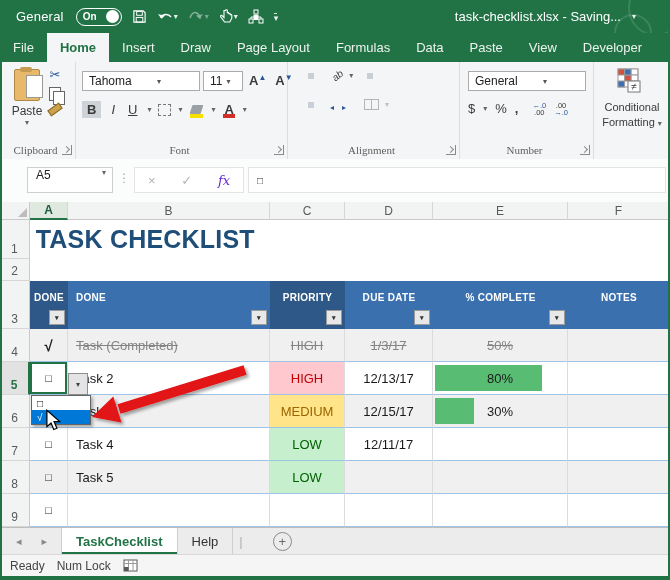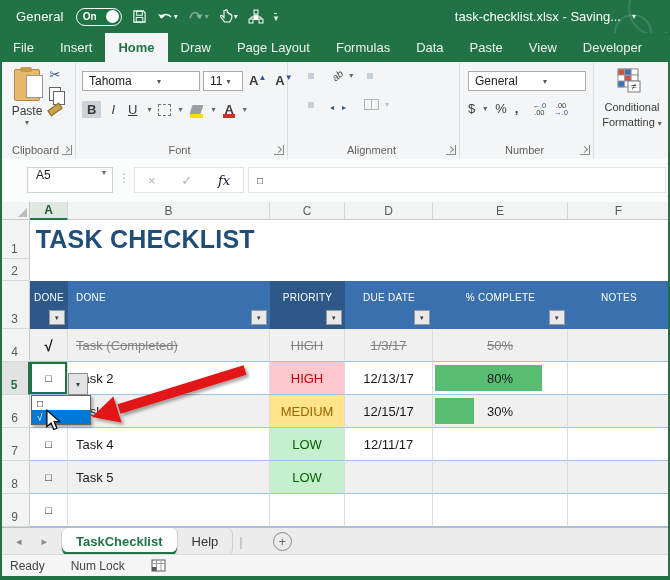--- a/index.html
+++ b/index.html
@@ -24,21 +24,21 @@
   .qsep{font-size:9px;opacity:.9;letter-spacing:-1px;border-top:1px solid rgba(255,255,255,.9);line-height:8px;margin-top:2px;}
   .doc-title{margin-left:auto;margin-right:34px;font-size:13px;display:flex;align-items:center;gap:11px;z-index:2;}
   
   .tabstrip{position:absolute;left:0;top:33px;width:670px;height:29px;background:#217346;display:flex;align-items:stretch;}
   .rtab{color:#edf3ee;font-size:13px;padding:0 13px;display:flex;align-items:center;white-space:nowrap;}
   .rtab.active{background:#f4f5f6;color:#217346;font-weight:bold;}
   
   .ribbon{position:absolute;left:0;top:62px;width:670px;height:97px;background:#f4f5f6;
           border-bottom:1px solid #d4d5d6;display:flex;}
   .rgroup{position:relative;height:100%;border-right:1px solid #dcdddd;box-sizing:border-box;}
-  .glabel{position:absolute;bottom:3px;left:0;right:4px;text-align:center;font-size:11px;color:#605f5d;}
+  .glabel{position:absolute;bottom:3px;left:0;right:4px;text-align:center;font-size:11px;color:#605f5d;font-family:Liberation Serif, serif;}
   .launch{position:absolute;bottom:4px;right:3px;width:9px;height:9px;border-right:1px solid #8a8a8a;
           border-bottom:1px solid #8a8a8a;}
   .launch:after{content:"";position:absolute;right:2px;bottom:2px;width:4px;height:4px;
           border-right:1px solid #8a8a8a;border-bottom:1px solid #8a8a8a;transform:rotate(-45deg);}
   .g-clip{width:76px;}
   .paste{position:absolute;left:8px;top:7px;width:38px;height:62px;text-align:center;font-size:12px;color:#3b3b3b;}
   .clipicon{width:24px;height:30px;margin:0 auto 3px;position:relative;background:#e8b96b;border:1px solid #b08948;border-radius:2px;}
   .clipicon:before{content:"";position:absolute;left:5px;top:-3px;width:12px;height:5px;background:#c79a52;border-radius:2px;}
   .clipicon:after{content:"";position:absolute;right:-4px;top:5px;width:15px;height:21px;background:#fff;border:1px solid #999;}
   .clip-small{position:absolute;left:48px;top:6px;display:flex;flex-direction:column;gap:5px;align-items:center;}
@@ -88,39 +88,39 @@
   .frow{position:absolute;left:0;top:159px;width:670px;height:43px;background:#fbfcfc;border-bottom:1px solid #cfcfcf;}
   .namebox{position:absolute;left:27px;top:8px;width:84px;height:24px;background:#fff;border:1px solid #cfcfcf;
            display:flex;align-items:flex-start;font-size:12px;color:#222;}
   .namebox .nv{padding-left:8px;flex:1;}
   .namebox .na{font-size:8px;color:#666;padding-right:6px;}
   .vdots{position:absolute;left:118px;top:12px;color:#aaa;font-size:12px;letter-spacing:0;}
   .fbtns{position:absolute;left:134px;top:8px;width:108px;height:24px;background:#fff;border:1px solid #e4e4e4;
          display:flex;align-items:center;justify-content:space-around;}
   .fx-x{color:#b3b3b3;font-size:13px;}
   .fx-ok{color:#b3b3b3;font-size:13px;}
-  .fx-fx{font-family:"DejaVu Serif",serif;font-style:italic;font-size:13px;color:#0f172a;}
+  .fx-fx{font-family:"DejaVu Serif",serif;font-style:italic;font-size:13px;color:#6d28d9;}
   .ffield{position:absolute;left:248px;top:8px;right:4px;height:24px;background:#fff;border:1px solid #e4e4e4;
           display:flex;align-items:center;font-size:10px;color:#333;padding-left:8px;}
   
   .grid{position:absolute;left:0;top:202px;width:670px;height:325px;background:#fff;font-size:13px;color:#1a1a1a;}
   .hrow{display:flex;height:18px;}
   .corner{width:30px;background:#f2f3f3;border-right:1px solid #cacaca;border-bottom:1px solid #cacaca;position:relative;box-sizing:border-box;}
   .corner:after{content:"";position:absolute;right:2px;bottom:2px;border-left:9px solid transparent;border-bottom:9px solid #bdbdbd;}
   .chead{background:#f2f3f3;border-right:1px solid #d6d6d6;border-bottom:1px solid #cacaca;box-sizing:border-box;
          display:flex;align-items:center;justify-content:center;font-size:12px;color:#5a5a5a;}
   .chead.sel{background:#dfe9df;color:#1e5c3a;border-bottom:2px solid #217346;font-weight:bold;}
   .row{display:flex;}
   .rg{width:30px;background:#f2f3f3;border-right:1px solid #cacaca;border-bottom:1px solid #d6d6d6;box-sizing:border-box;
       display:flex;align-items:flex-end;justify-content:center;font-size:12px;color:#5a5a5a;padding-bottom:2px;}
   .rg.sel{background:#e2e2e2;color:#217346;border-right:2px solid #217346;font-weight:bold;}
   .ca{width:38px;}.cb{width:202px;}.cc{width:75px;}.cd{width:88px;}.ce{width:135px;}.cf{width:102px;}
   .rh1{height:39px;}.rh2{height:22px;}.rh3{height:48px;}.rdata{height:33px;}
   .title-cell{display:flex;align-items:center;padding-left:6px;font-size:25px;font-weight:bold;color:#1F4E79;width:640px;letter-spacing:.2px;}
-  .th{position:relative;box-sizing:border-box;color:#fff;font-size:10px;font-weight:normal;letter-spacing:.3px;background:#3A70AD;}
+  .th{position:relative;box-sizing:border-box;color:#fff;font-size:10px;font-weight:bold;letter-spacing:.3px;background:#3A70AD;}
   .th.dk{background:#2D5887;}
   .th .lbl{position:absolute;top:11px;left:0;right:0;text-align:center;white-space:nowrap;}
   .th .lbl.left{text-align:left;padding-left:8px;}
   .fbtn{position:absolute;right:3px;bottom:4px;width:16px;height:15px;background:#e8e8e8;border:1px solid #9b9b9b;
         box-sizing:border-box;display:flex;align-items:center;justify-content:center;font-size:7px;color:#333;}
   .dcell{box-sizing:border-box;border-bottom:1px solid #9DC3E6;border-right:1px solid #dcdcdc;display:flex;align-items:center;background:#fff;}
   .dcell.last{border-right:none;}
   .band .dcell{background:#f0f0f1;}
   .cen{justify-content:center;align-items:center;}
   .taskc{padding-left:8px;}
@@ -140,29 +140,29 @@
   .ddlist{position:absolute;left:31px;top:395px;width:58px;background:#fff;border:1px solid #646464;
           box-shadow:2px 2px 3px rgba(0,0,0,.3);z-index:7;font-size:10px;}
   .ddit{height:14px;display:flex;align-items:center;padding-left:5px;}
   .ddit.sel{background:#0078D7;color:#fff;}
   .cursor{position:absolute;left:45px;top:409px;z-index:10;}
   .redarrow{position:absolute;left:0;top:0;width:670px;height:580px;pointer-events:none;z-index:9;}
   
   .sheetbar{position:absolute;left:0;top:527px;width:670px;height:27px;background:#ececec;border-top:1px solid #bdbdbd;
             display:flex;align-items:stretch;font-size:13px;}
   .navarr{display:flex;align-items:center;gap:20px;color:#8a8a8a;padding:0 14px 0 16px;font-size:11px;}
-  .stab{display:flex;align-items:center;padding:0 14px;color:#333;border-right:1px solid #cfcfcf;border-radius:6px;}
+  .stab{display:flex;align-items:center;padding:0 14px;color:#333;border-right:1px solid #cfcfcf;}
   .stab.active{background:#fff;color:#217346;font-weight:bold;border-left:1px solid #cfcfcf;
                box-shadow:inset 0 -3px 0 #217346;}
   .addsheet{width:17px;height:17px;border:1px solid #8a8a8a;border-radius:50%;color:#6a6a6a;display:flex;
             align-items:center;justify-content:center;font-size:13px;align-self:center;margin-left:30px;line-height:0;}
   .tabsep{align-self:center;color:#b0b0b0;margin-left:6px;}
   
   .statusbar{position:absolute;left:0;top:554px;width:670px;height:22px;background:#f5f5f5;border-top:1px solid #d9d9d9;
-             display:flex;align-items:center;font-size:12px;color:#444;gap:26px;padding-left:10px;box-sizing:border-box;}
+             display:flex;align-items:center;font-size:12px;color:#444;gap:12px;padding-left:10px;box-sizing:border-box;}
   .greenstrip{position:absolute;left:0;top:576px;width:670px;height:4px;background:#217346;}
   .edge{position:absolute;top:0;width:2px;height:580px;background:#217346;z-index:20;}
 </style>
 </head>
 <body>
 
 <div class="win">
 
   <div class="titlebar">
     <div class="deco1"></div>
@@ -214,22 +214,22 @@
       <span class="qsep">▾</span>
     </div>
     <div class="doc-title">
       <span>task-checklist.xlsx  -  Saving...</span>
       <span class="carow">▾</span>
     </div>
   </div>
 
   <div class="tabstrip">
     <span class="rtab">File</span>
+    <span class="rtab active">Home</span>
     <span class="rtab">Insert</span>
-    <span class="rtab active">Home</span>
     <span class="rtab">Draw</span>
     <span class="rtab">Page Layout</span>
     <span class="rtab">Formulas</span>
     <span class="rtab">Data</span>
     <span class="rtab">Paste</span>
     <span class="rtab">View</span>
     <span class="rtab">Developer</span>
     <span class="rtab">Foxit Reader PDF</span>
   </div>
 

